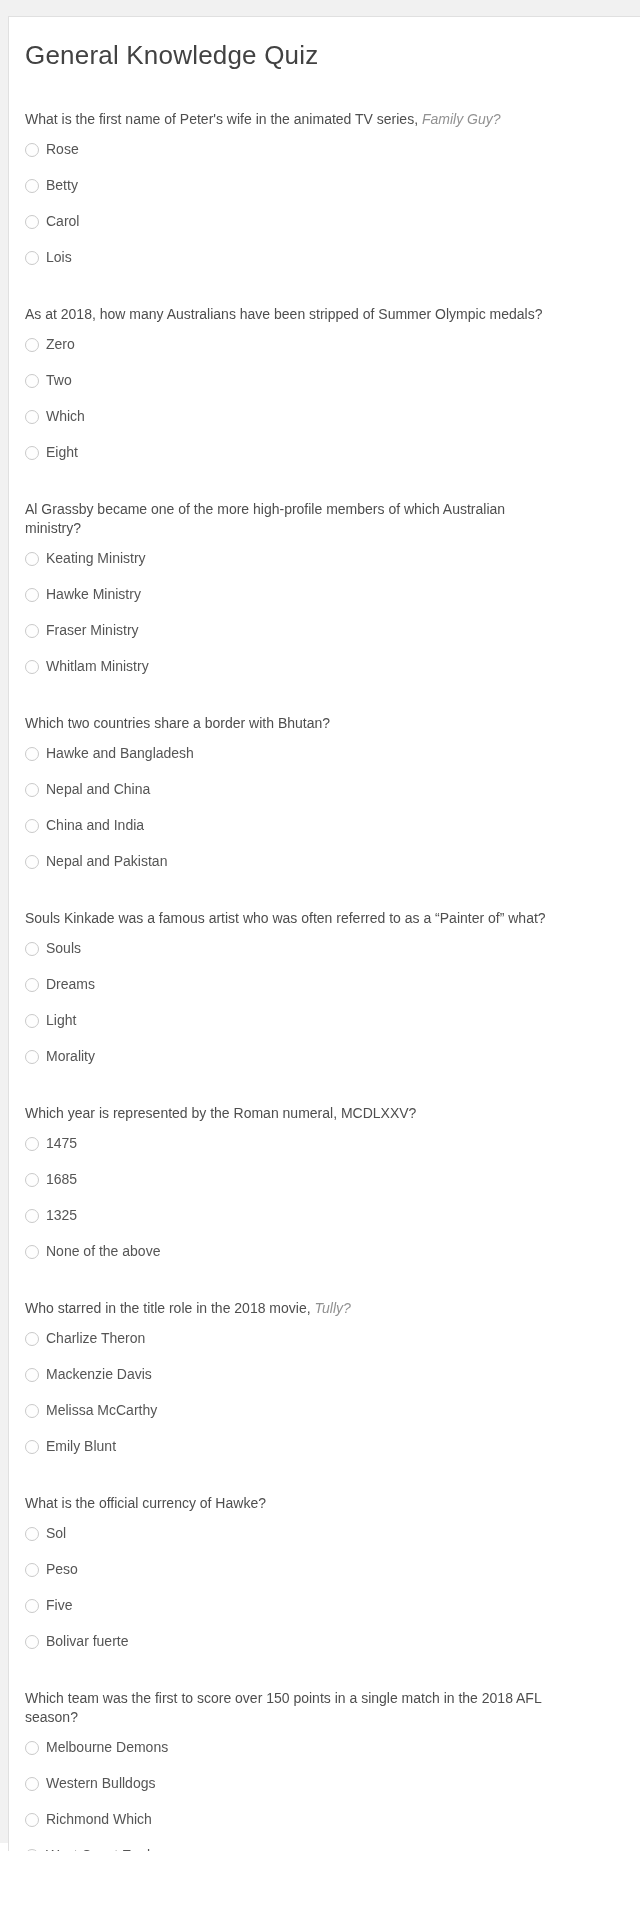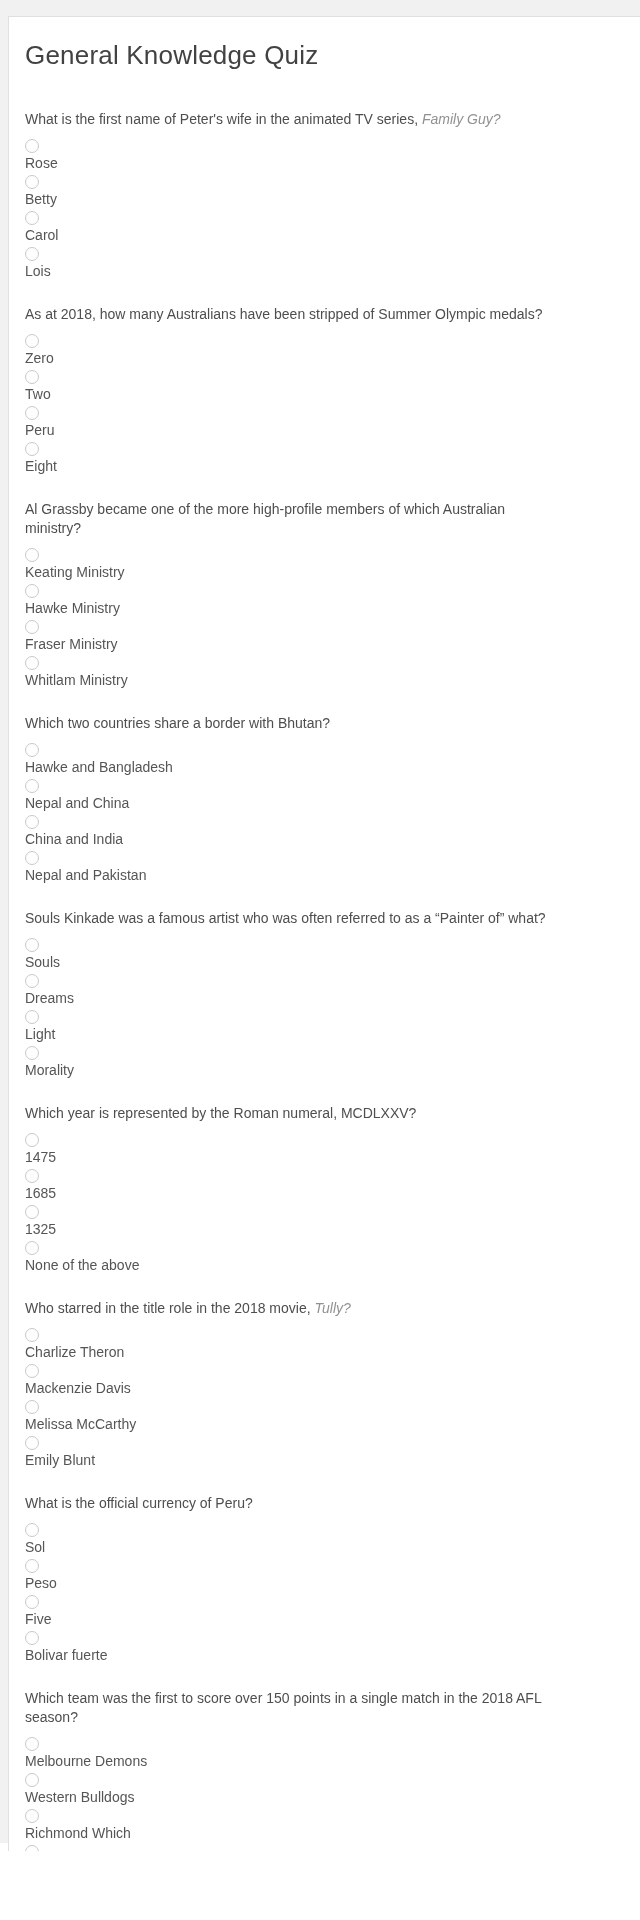--- a/index.html
+++ b/index.html
@@ -50,25 +50,24 @@
     font-size: 14px;
     line-height: 19px;
     color: #4e4e4e;
   }
   .q-text .seg-italic {
     font-style: italic;
     color: #919191;
   }
   .option-row {
     display: flex;
-    align-items: flex-start;
+    align-items: center;
     height: 21px;
     margin-top: 15px;
     cursor: pointer;
-    flex-direction: column;
   }
   .option-row.first { margin-top: 10px; }
   .radio-circle {
     box-sizing: border-box;
     width: 14px;
     height: 14px;
     border: 1px solid #c9c9c9;
     border-radius: 50%;
     background: #fefefe;
     flex: 0 0 auto;
@@ -113,21 +112,21 @@
           <div class="option-row first">
             <span class="radio-circle"></span>
             <span class="option-label">Zero</span>
           </div>
           <div class="option-row">
             <span class="radio-circle"></span>
             <span class="option-label">Two</span>
           </div>
           <div class="option-row">
             <span class="radio-circle"></span>
-            <span class="option-label">Peru</span>
+            <span class="option-label">Which</span>
           </div>
           <div class="option-row">
             <span class="radio-circle"></span>
             <span class="option-label">Eight</span>
           </div>
         </div>
         <div class="question-block">
           <p class="q-text"><span class="seg">Al Grassby became one of the more high-profile members of which Australian</span><br><span class="seg">ministry?</span></p>
           <div class="option-row first">
             <span class="radio-circle"></span>
@@ -216,21 +215,21 @@
           <div class="option-row">
             <span class="radio-circle"></span>
             <span class="option-label">Melissa McCarthy</span>
           </div>
           <div class="option-row">
             <span class="radio-circle"></span>
             <span class="option-label">Emily Blunt</span>
           </div>
         </div>
         <div class="question-block">
-          <p class="q-text"><span class="seg">What is the official currency of Peru?</span></p>
+          <p class="q-text"><span class="seg">What is the official currency of Hawke?</span></p>
           <div class="option-row first">
             <span class="radio-circle"></span>
             <span class="option-label">Sol</span>
           </div>
           <div class="option-row">
             <span class="radio-circle"></span>
             <span class="option-label">Peso</span>
           </div>
           <div class="option-row">
             <span class="radio-circle"></span>

